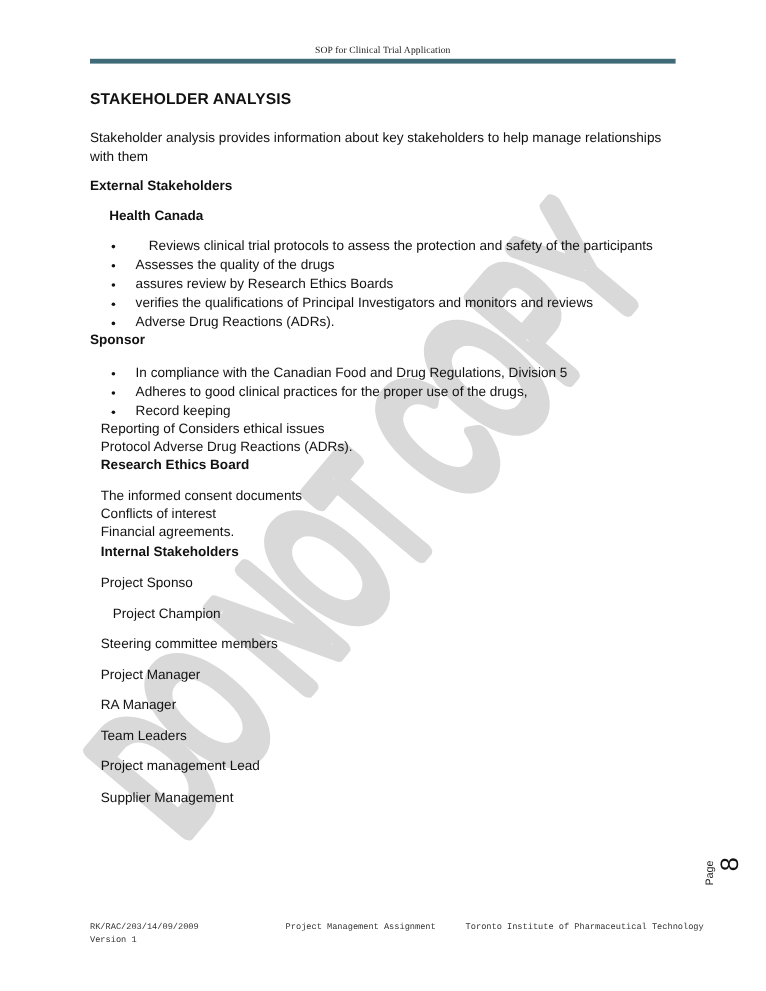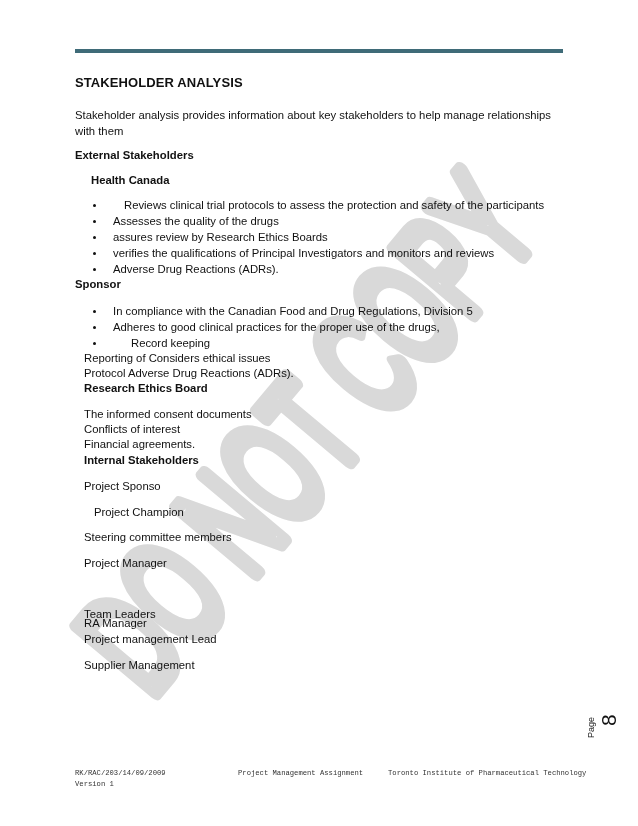--- a/index.html
+++ b/index.html
@@ -91,20 +91,21 @@
       color: #111;
       white-space: nowrap;
       line-height: 1;
     }
   </style>
 </head>
 <body>
 
 <div class="page">
 
+  <div class="running-header">SOP for Clinical Trial Application</div>
   <div class="header-rule"></div>
 
   <svg class="watermark" viewBox="0 0 638 826" xmlns="http://www.w3.org/2000/svg">
     <text x="0" y="0" transform="translate(150 700) rotate(-50)" fill="none" stroke="#d9d9d9" stroke-width="15" stroke-linecap="round" stroke-linejoin="round" font-family="Liberation Sans, sans-serif" font-size="150" textLength="610" lengthAdjust="spacingAndGlyphs">DO NOT COPY</text>
   </svg>
 
   <div class="content">
     <div class="abs title" style="left:0; top:4px;">STAKEHOLDER ANALYSIS</div>
 
     <div class="abs" style="left:0; top:36px;"> Stakeholder analysis provides information about key stakeholders to help manage relationships</div>
@@ -127,40 +128,40 @@
     </div>
 
     <div class="abs bold" style="left:0; top:205px;text-align:center;">Sponsor</div>
 
     <div>
       <span class="bullet-dot" style="left:18px; top:238px;"></span>
       <div class="abs" style="left:38px; top:232px;">In compliance with the Canadian Food and Drug Regulations, Division 5</div>
       <span class="bullet-dot" style="left:18px; top:254px;"></span>
       <div class="abs" style="left:38px; top:248px;">Adheres to good clinical practices for the proper use of the drugs,</div>
       <span class="bullet-dot" style="left:18px; top:270px;"></span>
-      <div class="abs" style="left:56px; top:264px;">Record keeping</div>
+      <div class="abs" style="left:38px; top:264px;">Record keeping</div>
     </div>
 
     <div class="abs" style="left:9px; top:279px;">Reporting of Considers ethical issues</div>
     <div class="abs" style="left:9px; top:294px;">Protocol Adverse Drug Reactions (ADRs).</div>
 
     <div class="abs bold" style="left:9px; top:309px;">Research Ethics Board</div>
 
     <div class="abs" style="left:9px; top:335px;">The informed consent documents</div>
     <div class="abs" style="left:9px; top:350px;text-align:center;">Conflicts of interest</div>
     <div class="abs" style="left:9px; top:365px;">Financial agreements.</div>
 
     <div class="abs bold" style="left:9px; top:381px;">Internal Stakeholders</div>
 
     <div>
       <div class="abs" style="left:9px; top:407px;"> Project Sponso</div>
       <div class="abs" style="left:19px; top:433px;">Project Champion</div>
       <div class="abs" style="left:9px; top:458px;">Steering committee members</div>
       <div class="abs" style="left:9px; top:484px;">Project Manager</div>
-      <div class="abs" style="left:9px; top:509px;margin-top:35px;">RA Manager</div>
+      <div class="abs" style="left:9px; top:509px;">RA Manager</div>
       <div class="abs" style="left:9px; top:535px;">Team Leaders</div>
       <div class="abs" style="left:9px; top:560px;">Project management Lead</div>
       <div class="abs" style="left:9px; top:586px;">Supplier Management</div>
     </div>
   </div>
 
   <div class="page-label">Page</div>
   <div class="page-num">8</div>
 
   <div class="footer" style="left:75px;">RK/RAC/203/14/09/2009</div>

